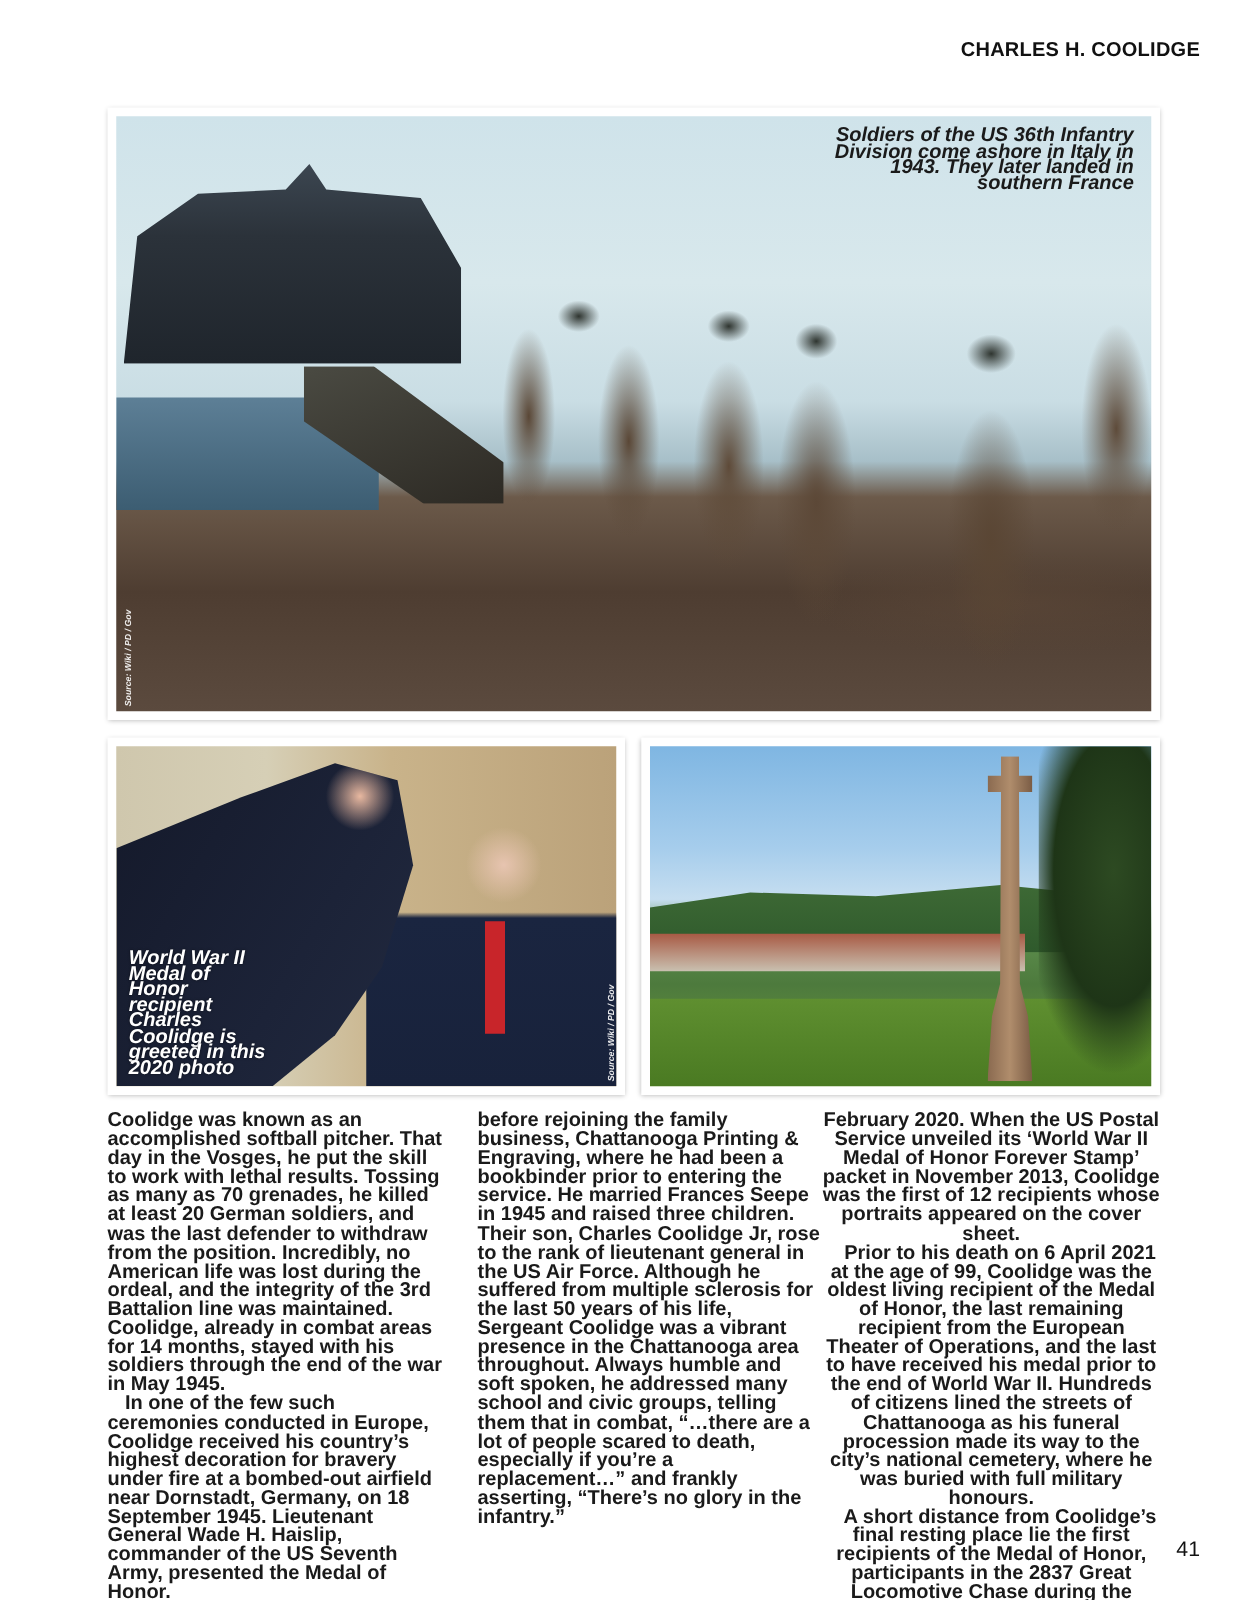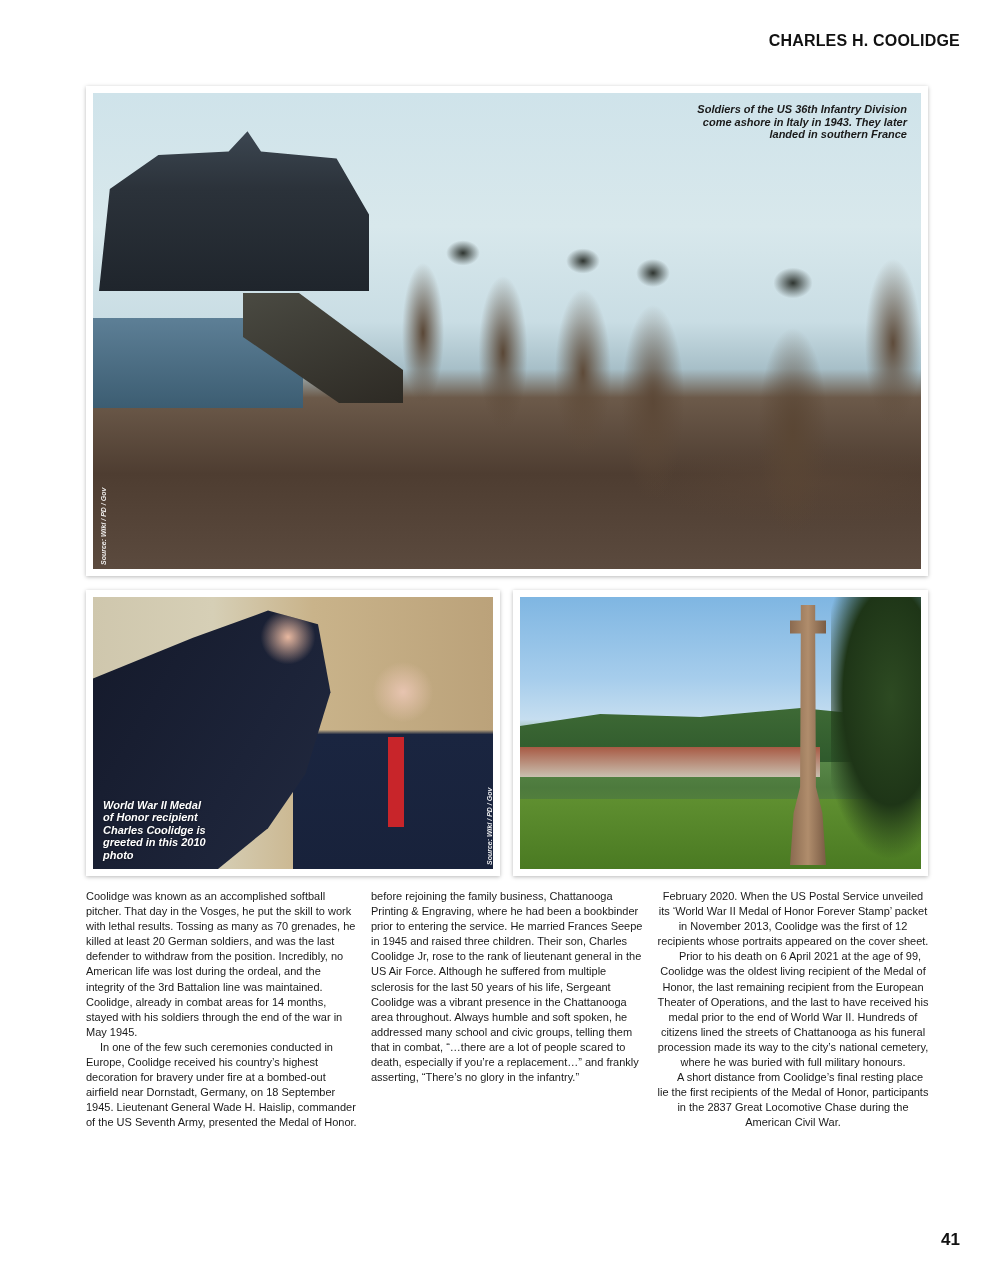--- a/index.html
+++ b/index.html
@@ -100,48 +100,48 @@
       position: absolute; right: 0; top: 0; width: 90px; height: 272px;
       background: radial-gradient(ellipse 80px 180px at 60px 100px, #2d4a22, #1e3517 60%, transparent 90%);
     }
     .grass {
       position: absolute; left: 0; bottom: 0; width: 100%; height: 70px;
       background: linear-gradient(180deg, #5f8f30, #4a7a22);
     }
 
     .caption {
       position: absolute; font-family: "Liberation Sans", sans-serif;
-      font-style: italic; font-weight: 700; font-size: 11px; line-height: 12.5px;
+      font-style: italic; font-weight: 700; font-size: 16px; line-height: 12.5px;
     }
     .cap-1 { right: 14px; top: 10px; width: 240px; text-align: right; color: #1a1a1a; }
     .cap-2 { left: 10px; bottom: 8px; width: 110px; color: #ffffff; text-shadow: 0 0 2px rgba(0,0,0,0.6); }
     .cap-3 { left: 9px; top: 8px; width: 260px; color: #111; }
 
     .credit {
       position: absolute; font-family: "Liberation Sans", sans-serif;
       font-style: italic; font-weight: 700; font-size: 7px; color: #ffffff;
       transform-origin: left bottom; transform: rotate(-90deg); white-space: nowrap;
       opacity: 0.9;
     }
     .credit-1 { left: 14px; bottom: 4px; }
     .credit-2 { left: 400px; bottom: 4px; }
 
     .body-col {
       position: absolute; top: 889px; width: 274px;
-      font-family: "Liberation Sans", sans-serif; font-size: 11px; line-height: 15.1px; color: #1a1a1a;
+      font-family: "Liberation Sans", sans-serif; font-size: 16px; line-height: 15.1px; color: #1a1a1a; font-weight: bold;
     }
     .body-col p { text-indent: 0; }
     .body-col p + p { text-indent: 14px; }
     .col-1 { left: 86px; }
-    .col-2 { left: 371px; }
+    .col-2 { left: 382px; }
     .col-3 { left: 656px; text-align: center; }
 
     .folio {
       position: absolute; right: 32px; top: 1230px;
-      font-family: "Liberation Sans", sans-serif; font-weight: 700; font-size: 17px; color: #111;
+      font-family: "Liberation Sans", sans-serif; font-weight: 400; font-size: 17px; color: #111;
     }
   </style>
 </head>
 <body>
 
 <div class="running-head">CHARLES H. COOLIDGE</div>
 
 <figure class="photo-frame" id="frame-1">
   <div class="photo p1">
     <div class="ship"></div>
@@ -151,21 +151,21 @@
     <figcaption class="caption cap-1">Soldiers of the US 36th Infantry Division come ashore in Italy in 1943. They later landed in southern France</figcaption>
     <span class="credit credit-1">Source: Wiki / PD / Gov</span>
   </div>
 </figure>
 
 <figure class="photo-frame" id="frame-2">
   <div class="photo p2">
     <div class="veteran"></div>
     <div class="tie"></div>
     <div class="general"></div>
-    <figcaption class="caption cap-2">World War II Medal of Honor recipient Charles Coolidge is greeted in this 2010 photo</figcaption>
+    <figcaption class="caption cap-2">World War II Medal of Honor recipient Charles Coolidge is greeted in this 2020 photo</figcaption>
     <span class="credit credit-2">Source: Wiki / PD / Gov</span>
   </div>
 </figure>
 
 <figure class="photo-frame" id="frame-3">
   <div class="photo p3">
     <div class="hills"></div>
     <div class="roofs"></div>
     <div class="grass"></div>
     <div class="tree"></div>

